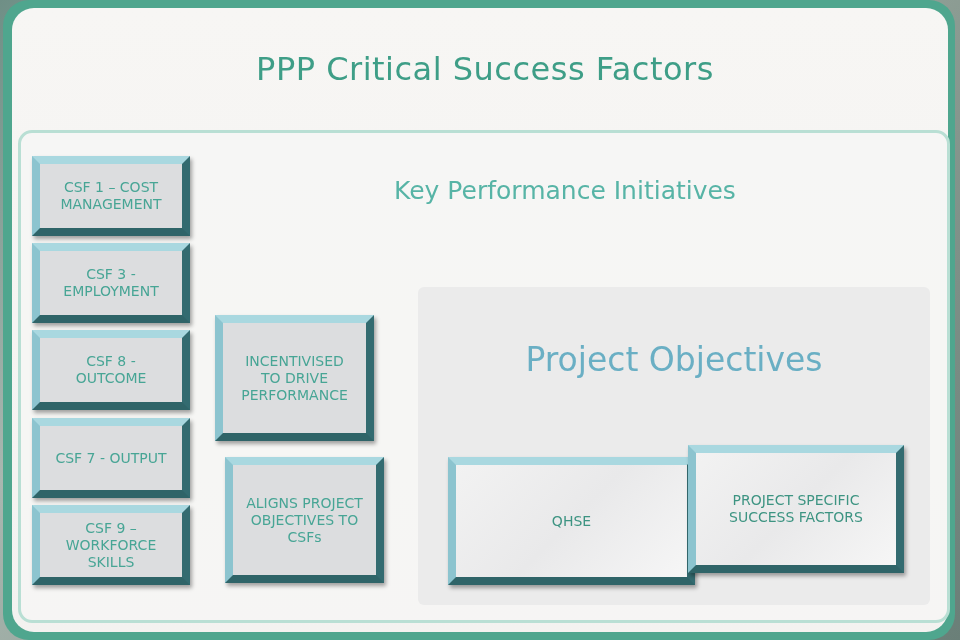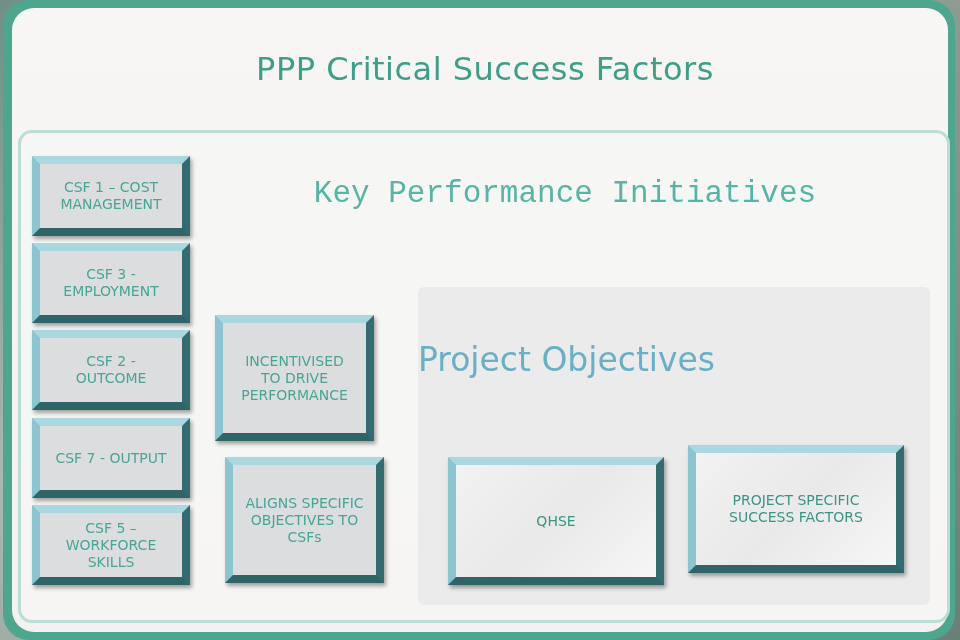--- a/index.html
+++ b/index.html
@@ -21,72 +21,72 @@
       position: absolute; left: 0; top: 50px; width: 970px; text-align: center;
       color: #3e9e87; font-size: 32px; letter-spacing: 0.5px;
     }
     .inner {
       position: absolute; left: 18px; top: 130px; width: 926px; height: 487px;
       border: 3px solid #b9dfd4; border-radius: 14px;
       background: rgba(246,246,244,0.85);
     }
     .kpi-title {
       position: absolute; left: 290px; top: 176px; width: 550px; text-align: center;
-      color: #57b4a6; font-size: 31px; font-family: Liberation Mono, monospace;
+      color: #57b4a6; font-size: 25px;
     }
     .bevel {
       position: absolute; box-sizing: border-box;
       border-style: solid; border-width: 8px;
       border-top-color: #a9d8e0; border-left-color: #8cc4cf;
       border-right-color: #336b70; border-bottom-color: #2f6468;
       background: #dcdddf;
       box-shadow: 2px 3px 4px rgba(0,0,0,0.35);
       display: flex; align-items: center; justify-content: center;
       text-align: center; color: #47a595; font-size: 14px; line-height: 17px;
       padding: 18px 4px; white-space: pre-line;
     }
     .bevel.white { background: linear-gradient(135deg, #f2f2f2 0%, #e9e9ea 50%, #f6f6f6 100%); color: #3d9482; }
     .csf { left: 32px; width: 158px; height: 80px; }
     .obj-panel {
       position: absolute; left: 418px; top: 287px; width: 512px; height: 318px;
       background: #ebebeb; border-radius: 6px;
     }
     .obj-title {
-      position: absolute; left: 418px; top: 340px; width: 512px; text-align: left;
+      position: absolute; left: 418px; top: 340px; width: 512px; text-align: center;
       color: #6aafc4; font-size: 33px;
     }
   </style>
 </head>
 <body>
 
 <div class="frame"></div>
 <div class="outer"></div>
 
 <div class="page-title">PPP Critical Success Factors</div>
 
 <div class="inner"></div>
 
 <div class="kpi-title">Key Performance Initiatives</div>
 
 <div class="bevel csf" style="top:156px;">CSF 1 – COST
 MANAGEMENT</div>
 <div class="bevel csf" style="top:243px;">CSF 3 -
 EMPLOYMENT</div>
-<div class="bevel csf" style="top:330px;">CSF 2 -
+<div class="bevel csf" style="top:330px;">CSF 8 -
 OUTCOME</div>
 <div class="bevel csf" style="top:418px;">CSF 7 - OUTPUT</div>
-<div class="bevel csf" style="top:505px;">CSF 5 –
+<div class="bevel csf" style="top:505px;">CSF 9 –
 WORKFORCE
 SKILLS</div>
 
 <div class="bevel" style="left:215px; top:315px; width:159px; height:126px;">INCENTIVISED
 TO DRIVE
 PERFORMANCE</div>
-<div class="bevel" style="left:225px; top:457px; width:159px; height:126px;">ALIGNS SPECIFIC
+<div class="bevel" style="left:225px; top:457px; width:159px; height:126px;">ALIGNS PROJECT
 OBJECTIVES TO
 CSFs</div>
 
 <div class="obj-panel"></div>
 <div class="obj-title">Project Objectives</div>
 
-<div class="bevel white" style="left:448px; top:457px; width:216px; height:128px;">QHSE</div>
+<div class="bevel white" style="left:448px; top:457px; width:247px; height:128px;">QHSE</div>
 <div class="bevel white" style="left:688px; top:445px; width:216px; height:128px;">PROJECT SPECIFIC
 SUCCESS FACTORS</div>
 
 </body></html>

